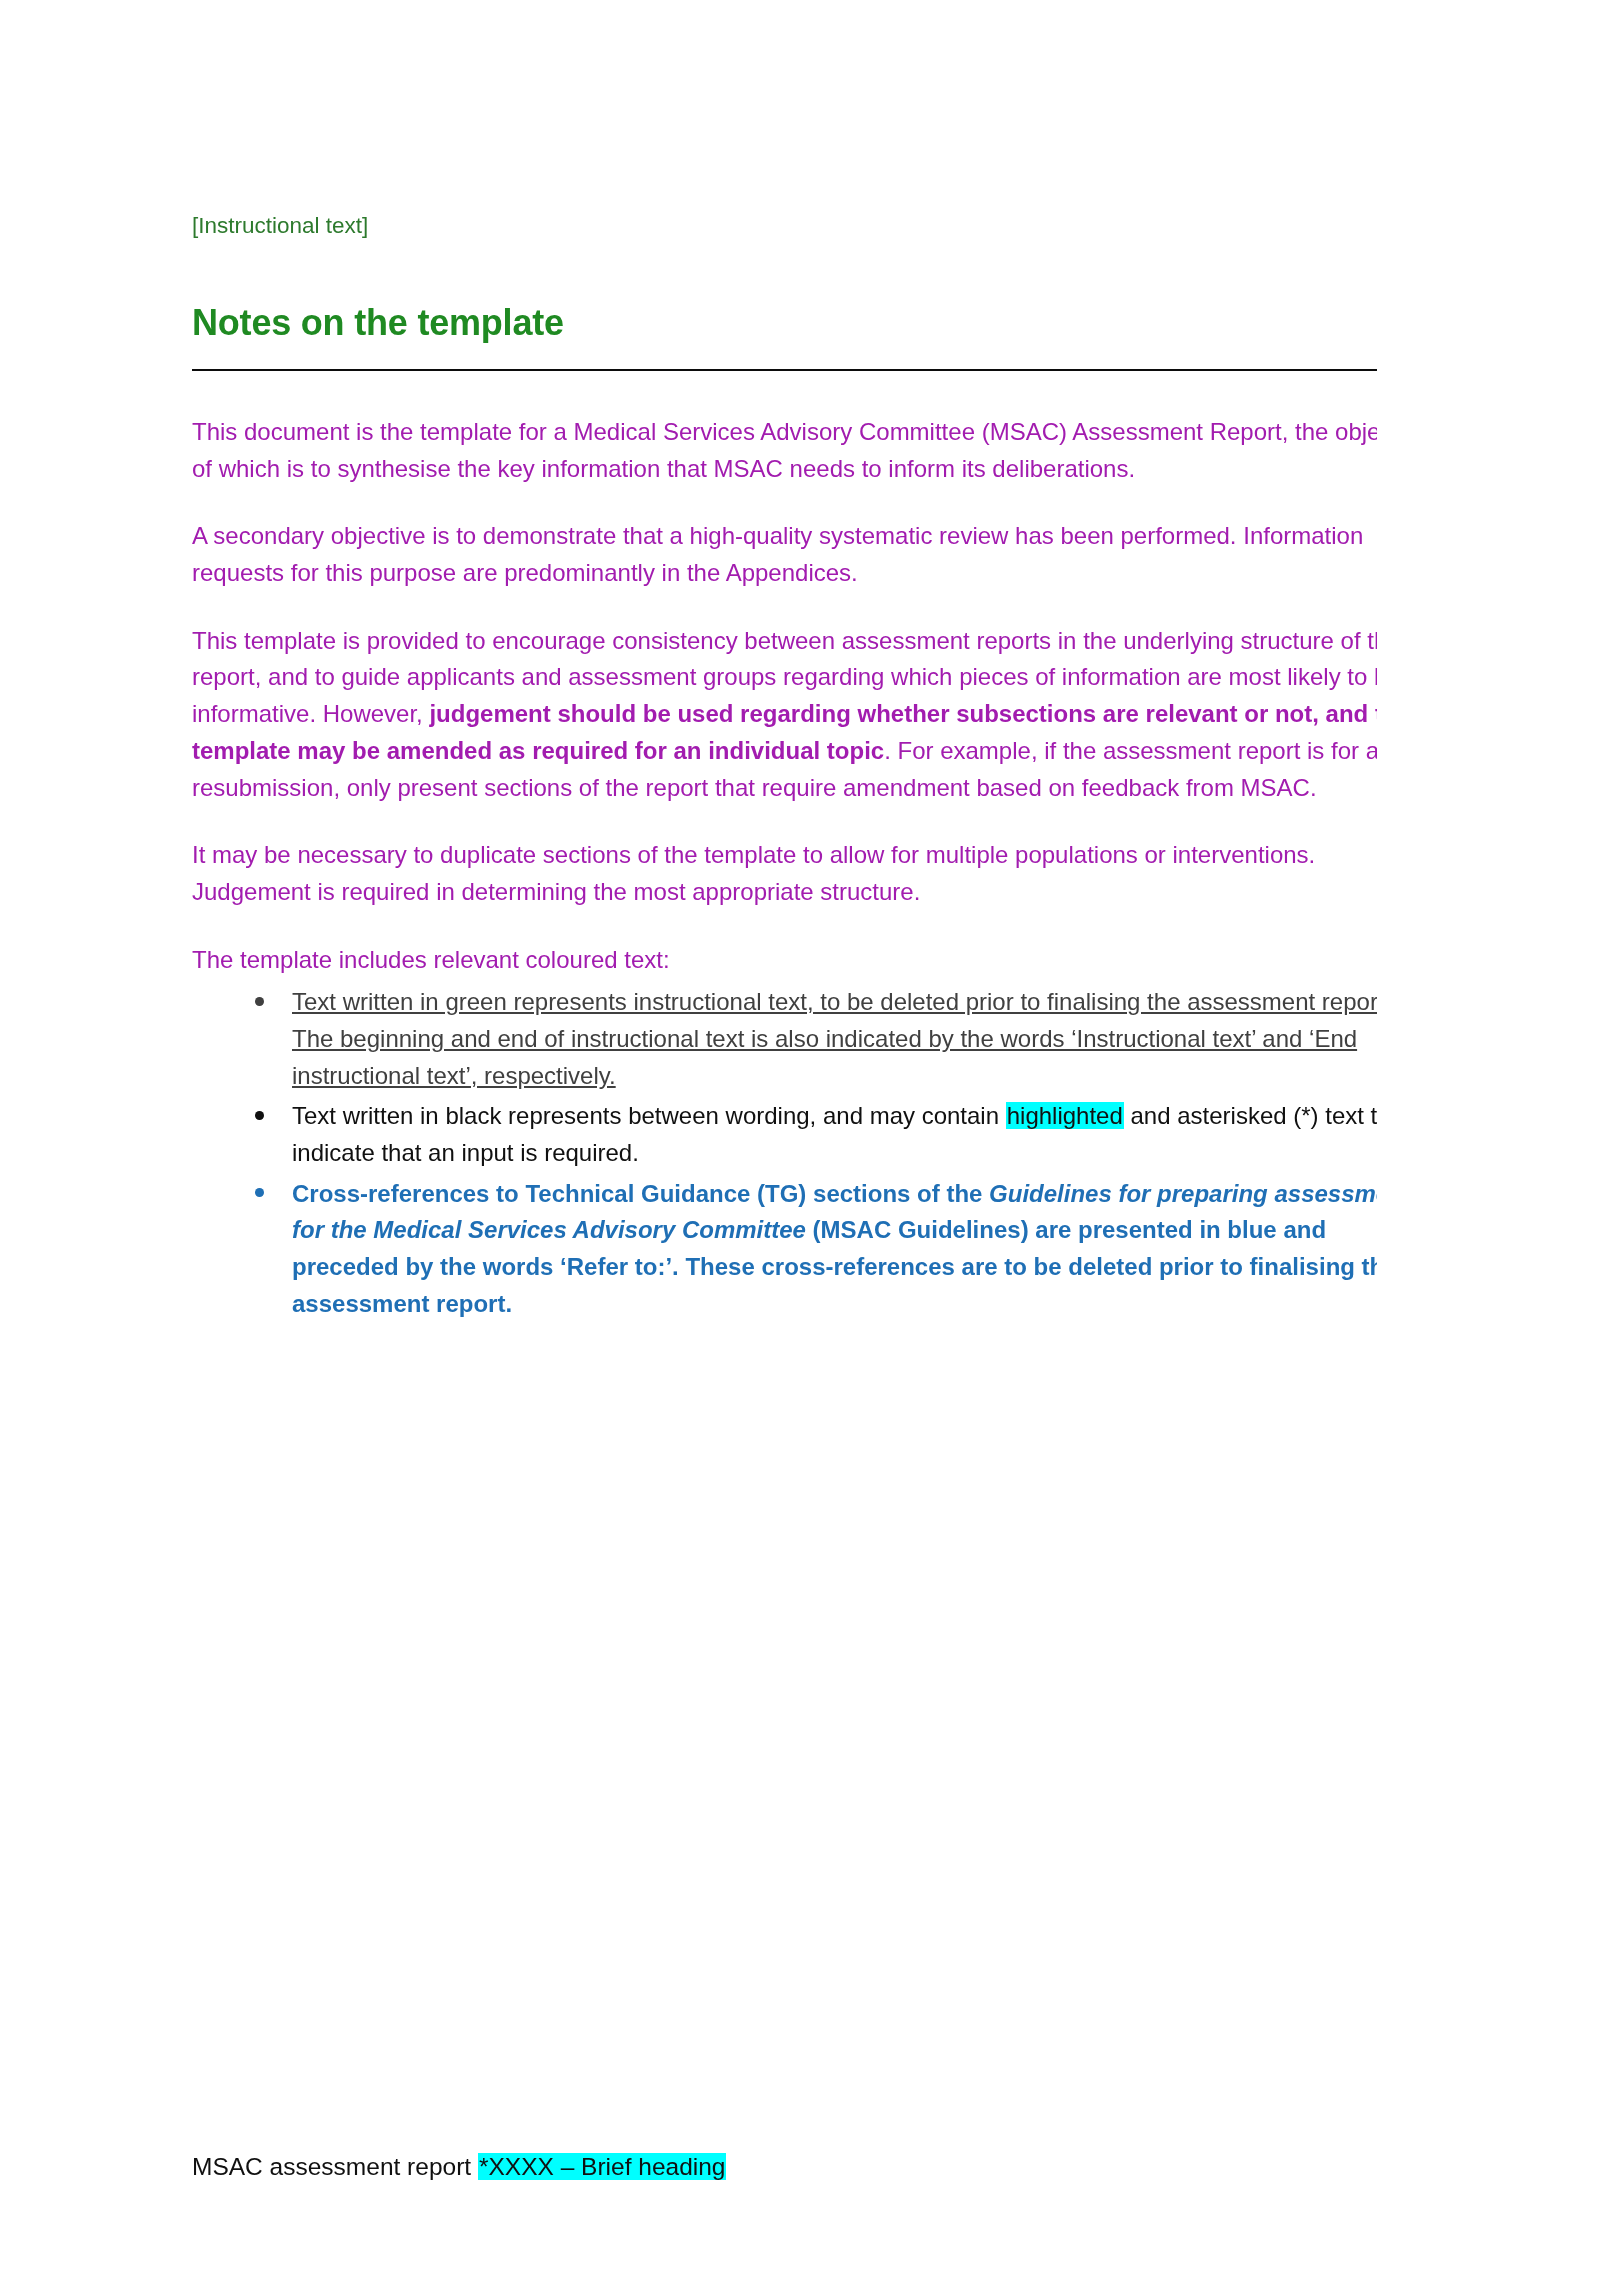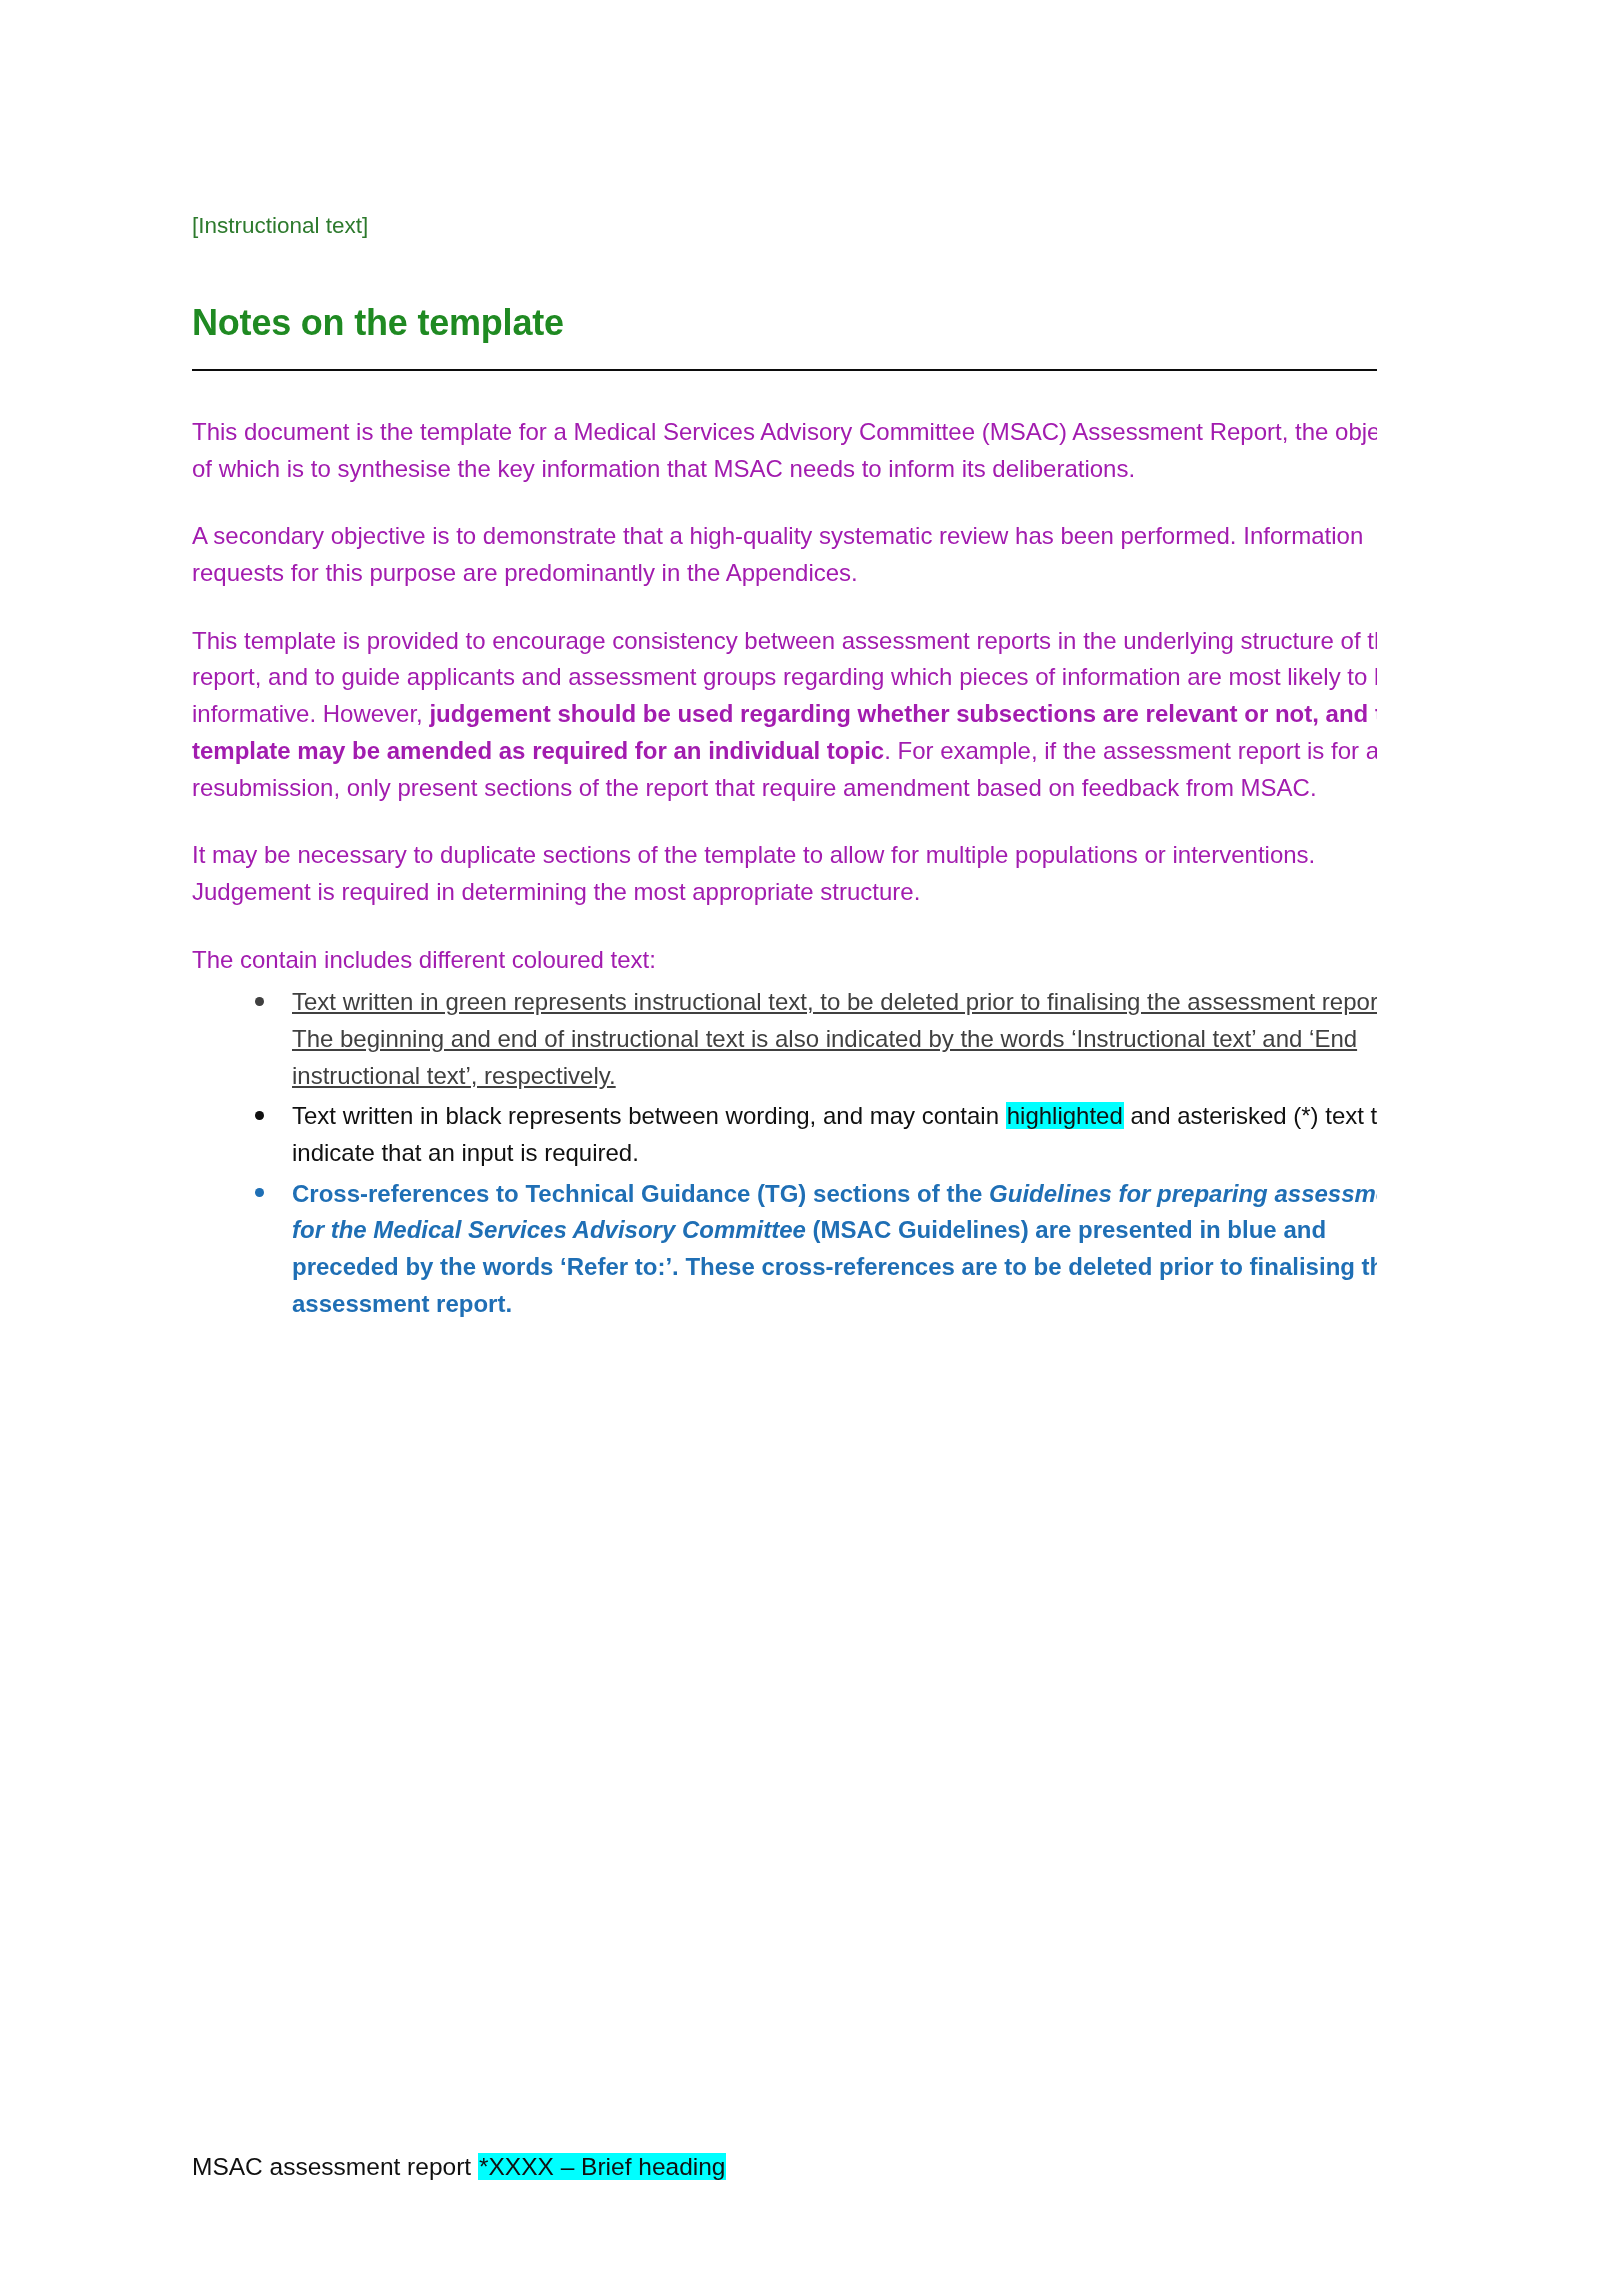--- a/index.html
+++ b/index.html
@@ -126,21 +126,21 @@
 
     <p class="para first">This document is the template for a Medical Services Advisory Committee (MSAC) Assessment Report, the objective of which is to synthesise the key information that MSAC needs to inform its deliberations.</p>
 
     <p class="para">A secondary objective is to demonstrate that a high-quality systematic review has been performed. Information requests for this purpose are predominantly in the Appendices.</p>
 
     <p class="para"><span>This template is provided to encourage consistency between assessment reports in the underlying structure of the report, and to guide applicants and assessment groups regarding which pieces of information are most likely to be informative. However, </span><b>judgement should be used regarding whether subsections are relevant or not, and the template may be amended as required for an individual topic</b><span>. For example, if the assessment report is for a resubmission, only present sections of the report that require amendment based on feedback from MSAC.</span></p>
 
     <p class="para">It may be necessary to duplicate sections of the template to allow for multiple populations or interventions. Judgement is required in determining the most appropriate structure.</p>
 
 
-    <p class="para">The contain includes different coloured text:</p>
+    <p class="para">The template includes relevant coloured text:</p>
 
     <ul class="coloured-list">
 
       <li class="green-item">
         <span class="bullet-dot"></span><span>Text written in green represents instructional text, to be deleted prior to finalising the assessment report. The beginning and end of instructional text is also indicated by the words ‘Instructional text’ and ‘End instructional text’, respectively.</span>
       </li>
 
       <li class="black-item">
         <span class="bullet-dot"></span><span>Text written in black represents between wording, and may contain </span><span class="hl">highlighted</span><span> and asterisked (*) text to indicate that an input is required.</span>
       </li>

